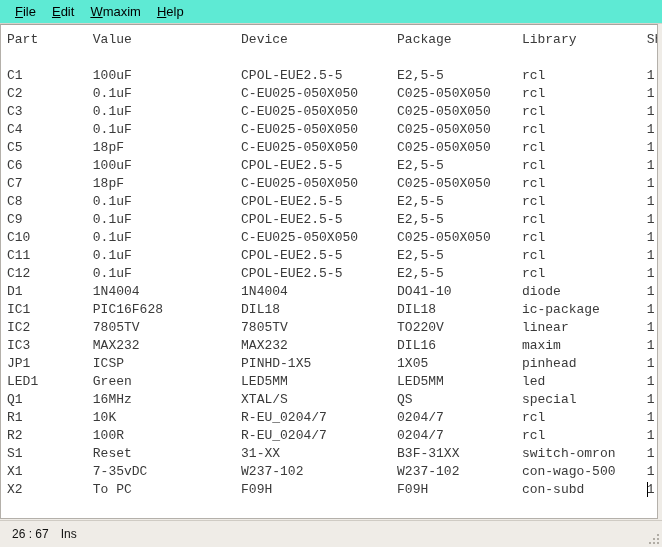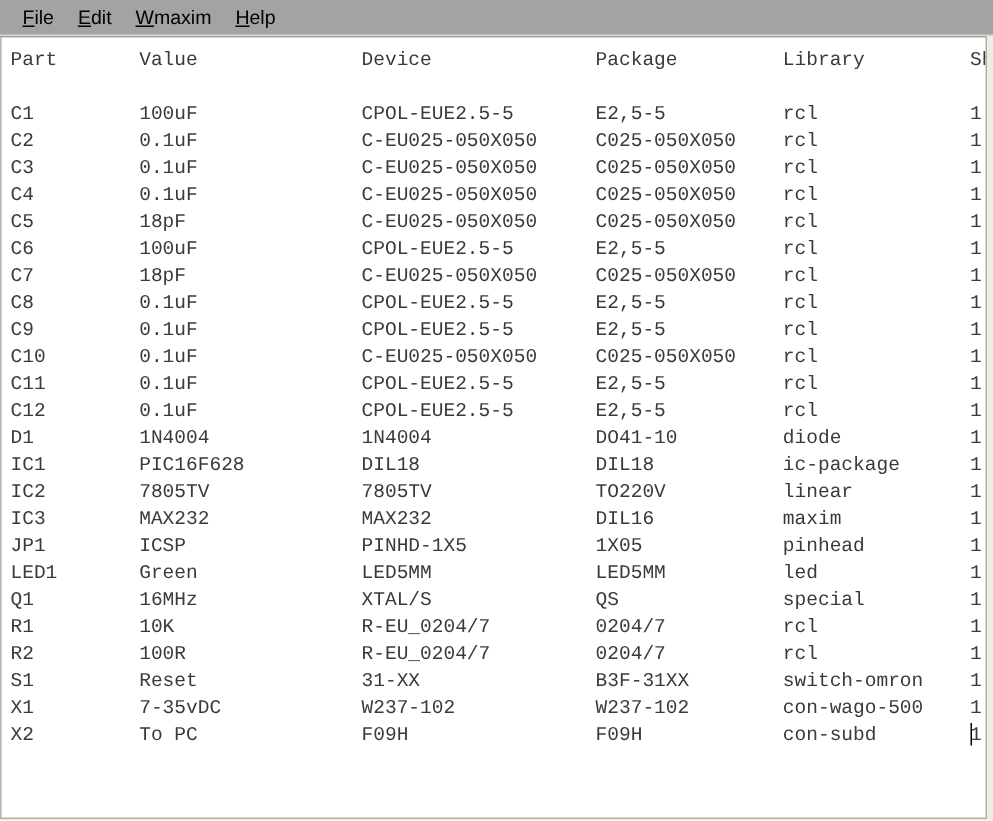--- a/index.html
+++ b/index.html
@@ -18,21 +18,21 @@
     width: 662px;
     height: 547px;
     display: flex;
     flex-direction: column;
     background: #efece7;
   }
 
   
   .menubar {
     height: 24px;
-    background: #a3a3a3;
+    background: #5eead4;
     display: flex;
     align-items: center;
     padding-left: 10px;
     box-sizing: border-box;
     flex: 0 0 auto;
     border-bottom: 1px solid #d7d3cc;
   }
   .menu-item {
     font-family: "Liberation Sans", sans-serif;
     font-size: 13px;
@@ -145,14 +145,26 @@
     </div>
     <div class="menu-item">
       <span class="mn">H</span><span>elp</span>
     </div>
   </div>
 
   <div class="textarea-wrap">
     <div class="doc" id="doc"><div class="doc-line header">Part       Value              Device              Package         Library         Sheet</div><div class="doc-line blank"> </div><div class="doc-line">C1         100uF              CPOL-EUE2.5-5       E2,5-5          rcl             1</div><div class="doc-line">C2         0.1uF              C-EU025-050X050     C025-050X050    rcl             1</div><div class="doc-line">C3         0.1uF              C-EU025-050X050     C025-050X050    rcl             1</div><div class="doc-line">C4         0.1uF              C-EU025-050X050     C025-050X050    rcl             1</div><div class="doc-line">C5         18pF               C-EU025-050X050     C025-050X050    rcl             1</div><div class="doc-line">C6         100uF              CPOL-EUE2.5-5       E2,5-5          rcl             1</div><div class="doc-line">C7         18pF               C-EU025-050X050     C025-050X050    rcl             1</div><div class="doc-line">C8         0.1uF              CPOL-EUE2.5-5       E2,5-5          rcl             1</div><div class="doc-line">C9         0.1uF              CPOL-EUE2.5-5       E2,5-5          rcl             1</div><div class="doc-line">C10        0.1uF              C-EU025-050X050     C025-050X050    rcl             1</div><div class="doc-line">C11        0.1uF              CPOL-EUE2.5-5       E2,5-5          rcl             1</div><div class="doc-line">C12        0.1uF              CPOL-EUE2.5-5       E2,5-5          rcl             1</div><div class="doc-line">D1         1N4004             1N4004              DO41-10         diode           1</div><div class="doc-line">IC1        PIC16F628          DIL18               DIL18           ic-package      1</div><div class="doc-line">IC2        7805TV             7805TV              TO220V          linear          1</div><div class="doc-line">IC3        MAX232             MAX232              DIL16           maxim           1</div><div class="doc-line">JP1        ICSP               PINHD-1X5           1X05            pinhead         1</div><div class="doc-line">LED1       Green              LED5MM              LED5MM          led             1</div><div class="doc-line">Q1         16MHz              XTAL/S              QS              special         1</div><div class="doc-line">R1         10K                R-EU_0204/7         0204/7          rcl             1</div><div class="doc-line">R2         100R               R-EU_0204/7         0204/7          rcl             1</div><div class="doc-line">S1         Reset              31-XX               B3F-31XX        switch-omron    1</div><div class="doc-line">X1         7-35vDC            W237-102            W237-102        con-wago-500    1</div><div class="doc-line">X2         To PC              F09H                F09H            con-subd        1<span class="caret" style="left: 639.715px;"></span></div></div>
   </div>
 
+  <div class="statusbar">
+    <div class="status-text">26 : 67</div>
+    <div class="status-text">Ins</div>
+    <div class="grip">
+      <i style="left:10px;top:10px"></i>
+      <i style="left:6px;top:10px"></i>
+        <i style="left:10px;top:6px"></i>
+      <i style="left:2px;top:10px"></i>
+        <i style="left:6px;top:6px"></i>
+        <i style="left:10px;top:2px"></i>
+    </div>
+  </div>
 
 </div>
 
 </body></html>

